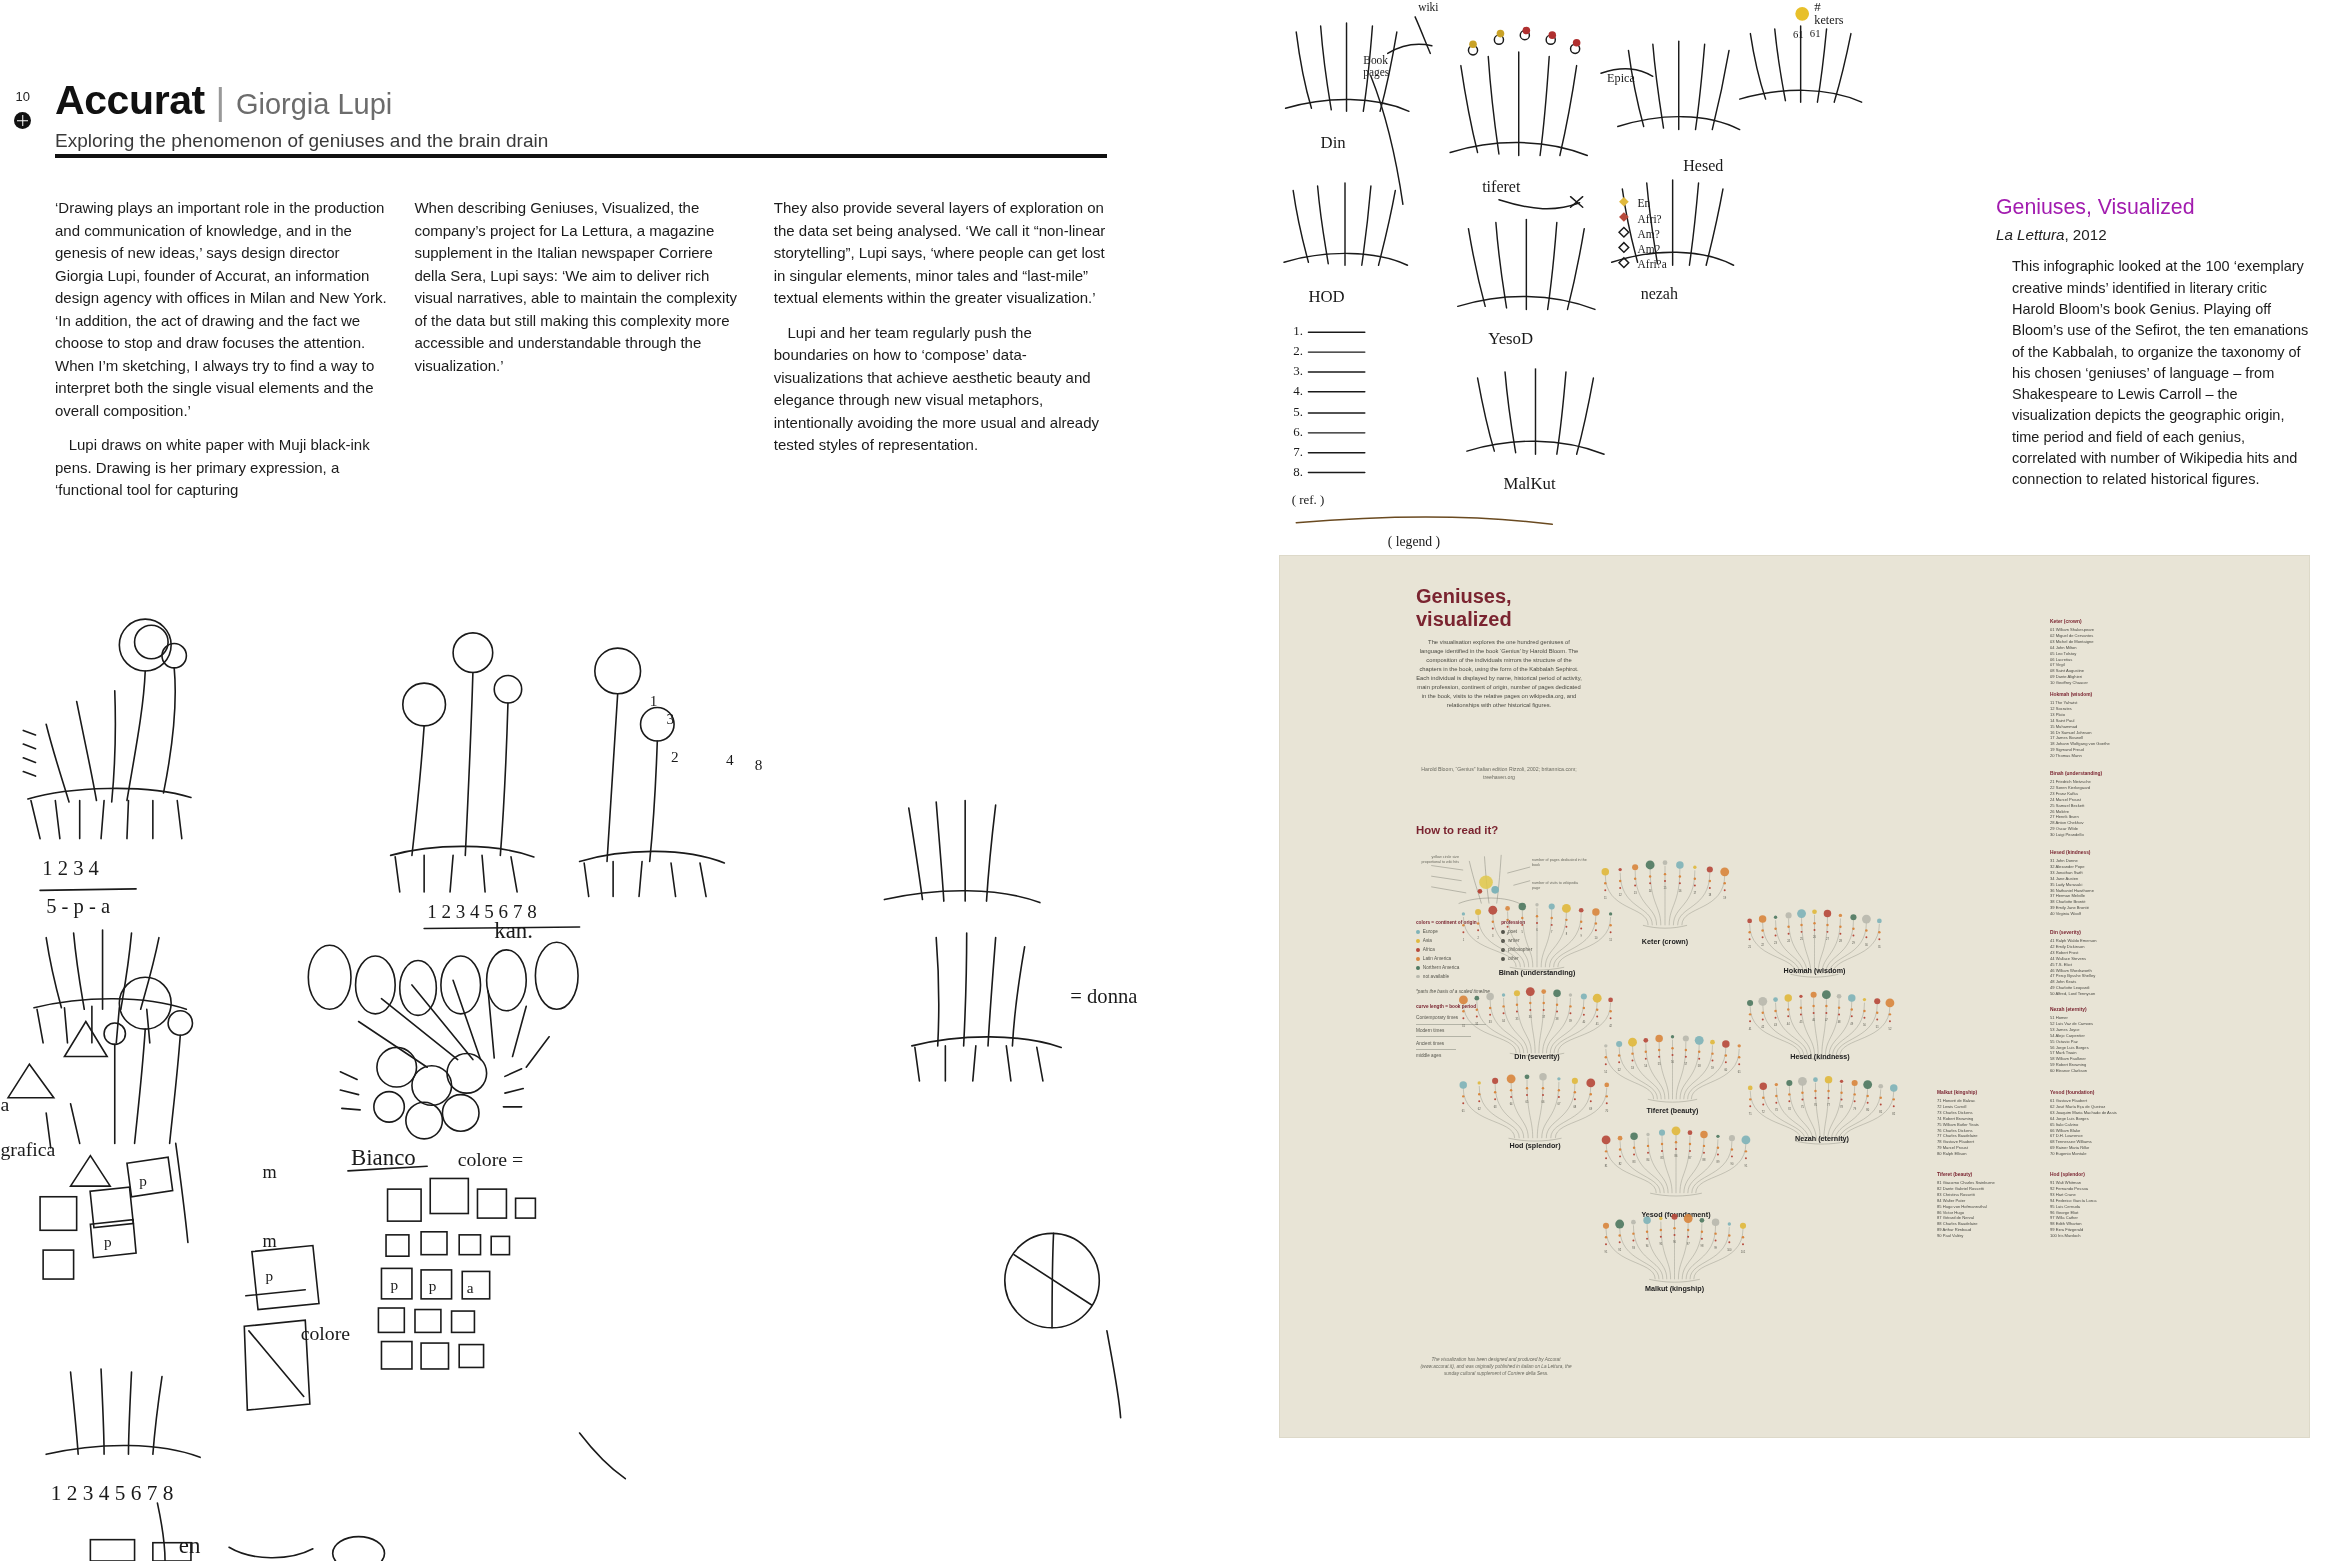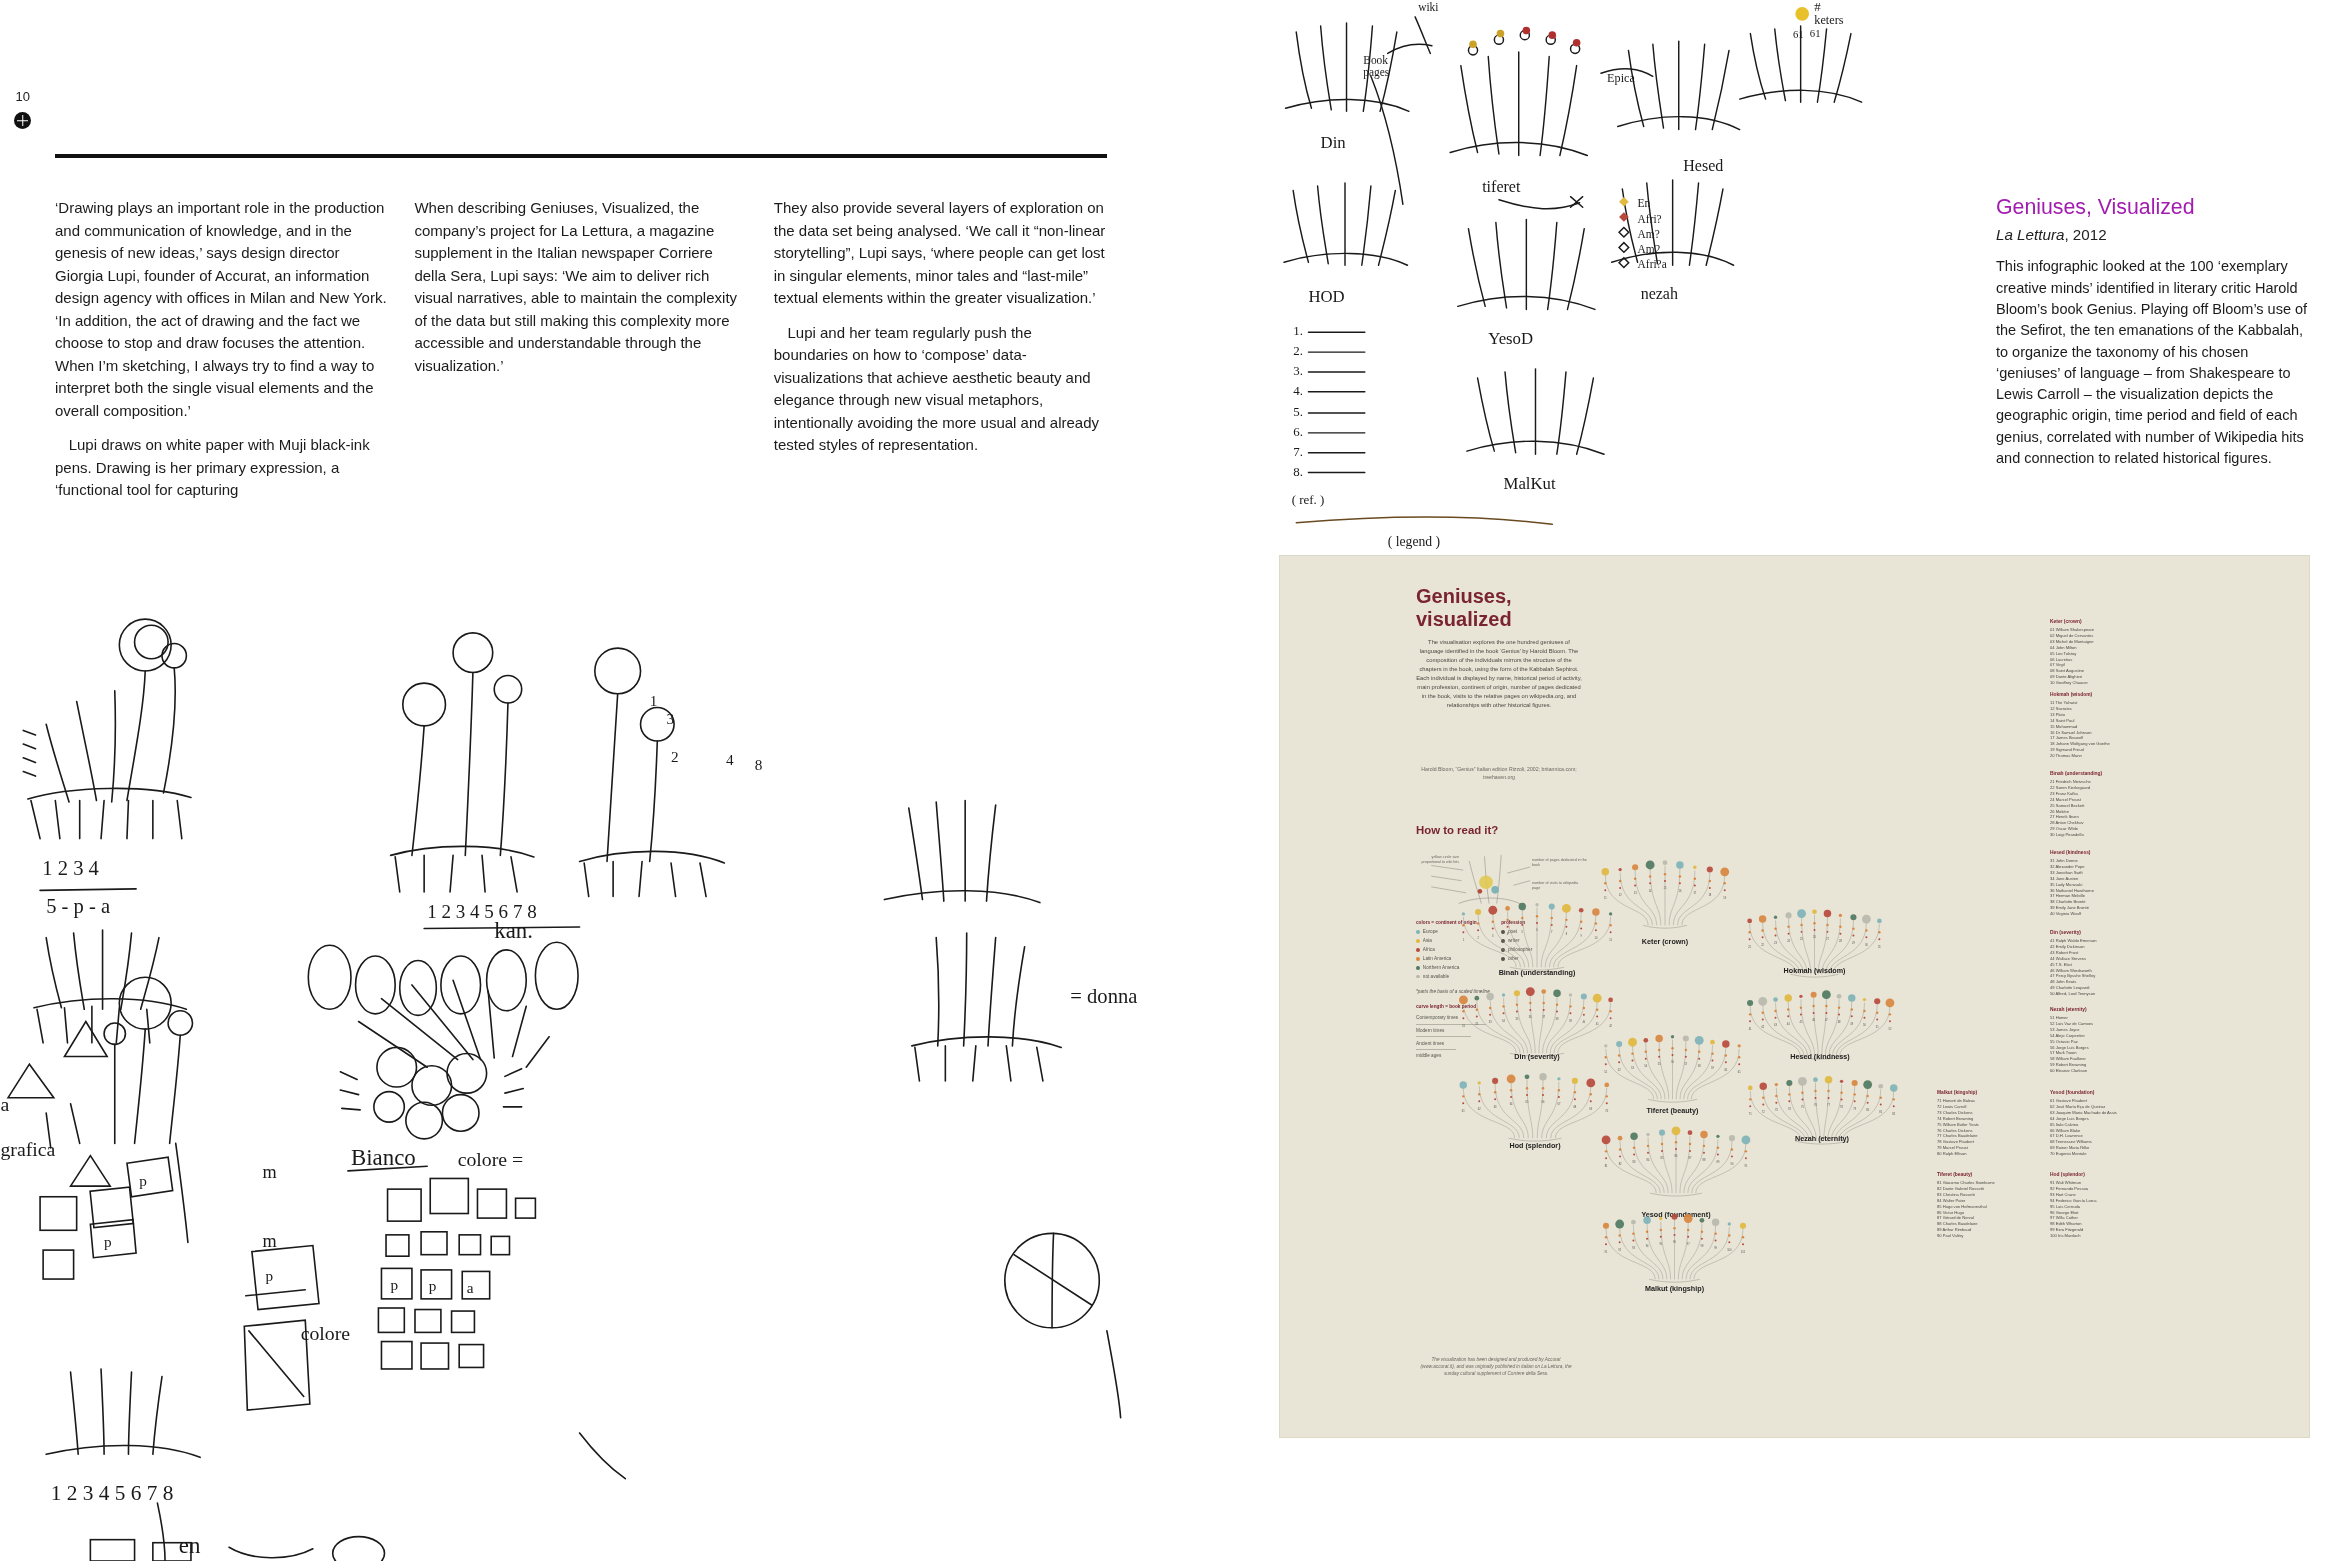--- a/index.html
+++ b/index.html
@@ -42,21 +42,21 @@
   .sketch-left svg { display:block; }
 
   
   .right-page { position:absolute; left:1275px; top:0; width:1067px; height:1561px; background:#fff; }
 
   .top-sketch { position:absolute; left:1281px; top:0px; width:701px; height:564px; }
   .caption-box { position:absolute; left:1996px; top:195px; width:313px; }
   .cap-title { font-size:21.3px; font-weight:normal; color:#a21caf; line-height:1.15; }
   .cap-sub { margin-top:6.1px; font-size:15.2px; color:#222; }
   .cap-sub i { font-style:italic; }
-  .cap-body { margin-top:13.7px; font-size:14.5px; line-height:1.47; color:#1b1b1b; }
+  .cap-body { margin-top:13.7px; font-size:14.5px; line-height:1.47; color:#1b1b1b;margin-left:16px; }
 
   
   .poster { position:absolute; left:1279px; top:555px; width:1031px; height:883px; background:#e8e4d6; border:0.8px solid #ddd9c9; }
   .poster-inner { position:absolute; inset:0; }
   .poster-title { position:absolute; left:136px; top:29px; width:175px; font-size:20px; font-weight:bold; color:#7a2430; line-height:1.15; }
   .poster-intro { position:absolute; left:136px; top:82px; width:166px; font-size:5.8px; line-height:1.55; color:#4a4a42; text-align:center; }
   .poster-src { position:absolute; left:136px; top:210px; width:166px; font-size:5.2px; line-height:1.5; color:#6a6a60; text-align:center; }
   .howto { position:absolute; left:136px; top:268px; width:175px; font-size:11.4px; font-weight:bold; color:#7a2430; }
   .legend-block { position:absolute; left:136px; top:294px; width:183px; font-size:4.7px; color:#55554c; line-height:1.5; }
   .legend-line { display:flex; gap:3px; align-items:center; margin-bottom:1.9px; }
@@ -75,20 +75,28 @@
 
 <div class="page">
 
   <div class="left-page">
 
     <div class="folio">
       <div class="folio-num">10</div>
       <div class="folio-mark"></div>
     </div>
 
+    <div class="masthead">
+      <div class="mast-row">
+        <div class="mast-title">Accurat</div>
+        <div class="mast-divider">|</div>
+        <div class="mast-author">Giorgia Lupi</div>
+      </div>
+      <div class="mast-sub">Exploring the phenomenon of geniuses and the brain drain</div>
+    </div>
     <div class="mast-rule"></div>
 
     <div class="cols">
       <div class="col">
         <p>‘Drawing plays an important role in the production and communication of knowledge, and in the genesis of new ideas,’ says design director Giorgia Lupi, founder of Accurat, an information design agency with offices in Milan and New York. ‘In addition, the act of drawing and the fact we choose to stop and draw focuses the attention. When I’m sketching, I always try to find a way to interpret both the single visual elements and the overall composition.’</p>
         <p>Lupi draws on white paper with Muji black-ink pens. Drawing is her primary expression, a ‘functional tool for capturing</p>
       </div>
       <div class="col">
         <p>When describing Geniuses, Visualized, the company’s project for La Lettura, a magazine supplement in the Italian newspaper Corriere della Sera, Lupi says: ‘We aim to deliver rich visual narratives, able to maintain the complexity of the data but still making this complexity more accessible and understandable through the visualization.’</p>
       </div>

